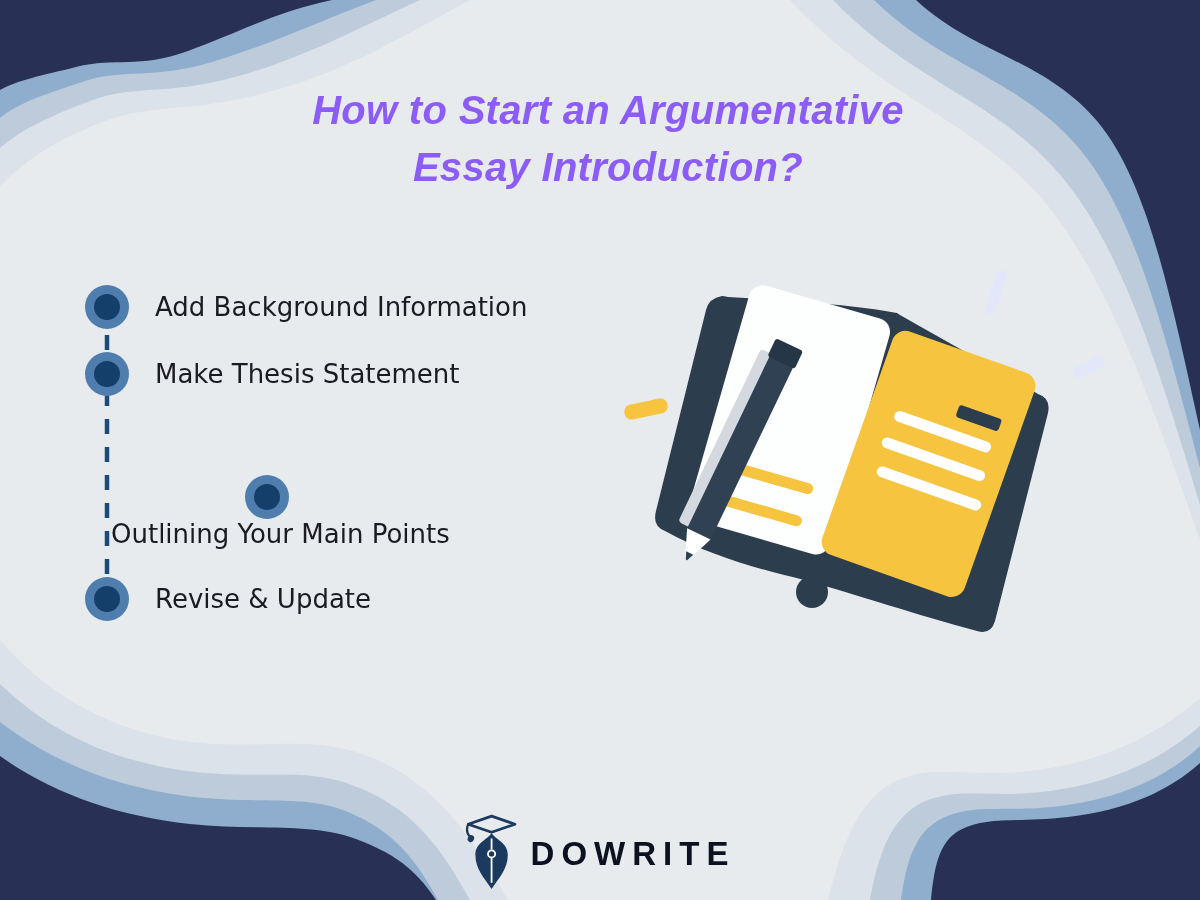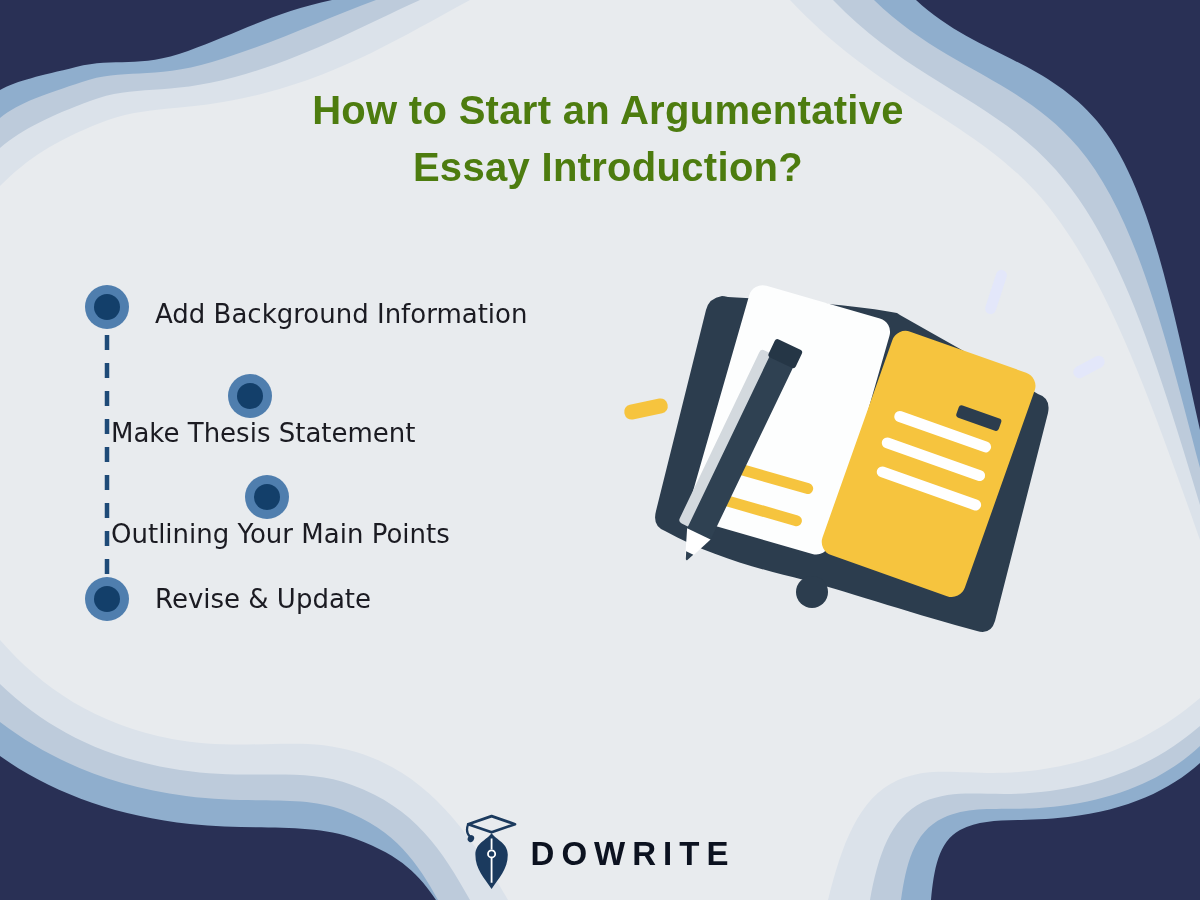--- a/index.html
+++ b/index.html
@@ -4,28 +4,29 @@
 <style>
   html,body{margin:0;padding:0;background:#cfd6de;}
   .poster{
     position:relative;width:1200px;height:900px;overflow:hidden;
     background:#e8ebee;font-family:"Liberation Sans",sans-serif;
   }
   svg{display:block;}
   .waves{position:absolute;inset:0;width:1200px;height:900px;}
   .title{
     position:absolute;top:82px;left:16px;right:0;text-align:center;
-    font-size:40px;line-height:57px;font-weight:700;color:#4d7c0f;
+    font-size:40px;line-height:57px;font-weight:700;color:#8b5cf6;
     letter-spacing:0.3px;
+    font-style:italic;
   }
   .connector{position:absolute;left:0;top:0;width:1200px;height:900px;pointer-events:none;}
   .step{
     position:absolute;left:85px;height:44px;display:flex;align-items:center;
   }
-  .step-1{top:285px;align-items:flex-end;} .step-2{top:374px;flex-direction:column;} .step-3{top:475px;flex-direction:column;} .step-4{top:577px;}
+  .step-1{top:285px;} .step-2{top:352px;} .step-3{top:475px;flex-direction:column;} .step-4{top:577px;}
   .bullet{
     width:44px;height:44px;border-radius:50%;background:#4f7eae;
     display:flex;align-items:center;justify-content:center;flex:0 0 auto;
   }
   .bullet-inner{width:26px;height:26px;border-radius:50%;background:#133f6a;}
   .step-label{
     margin-left:26px;font-family:"DejaVu Sans",sans-serif;
     font-size:26px;color:#1b1b22;white-space:nowrap;
   }
   .illustration{position:absolute;left:600px;top:240px;width:520px;height:430px;}

